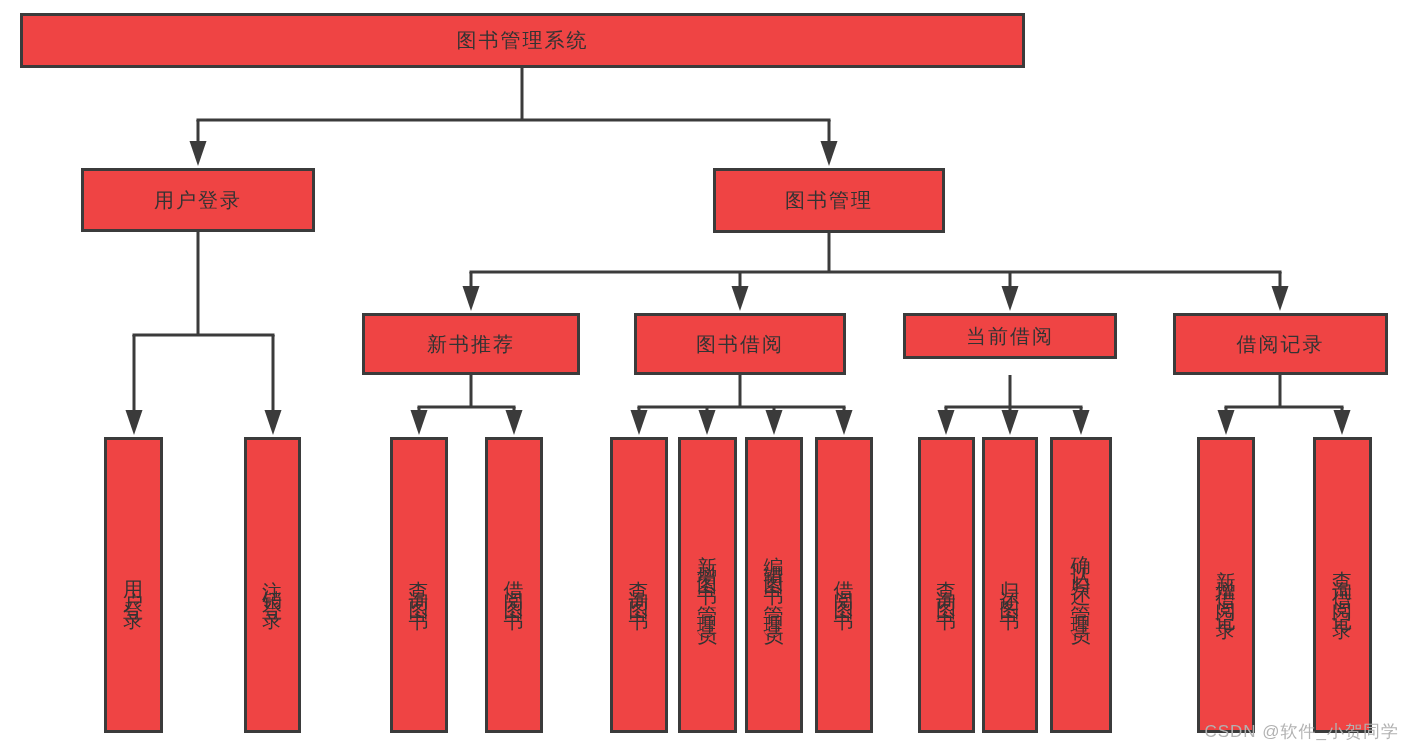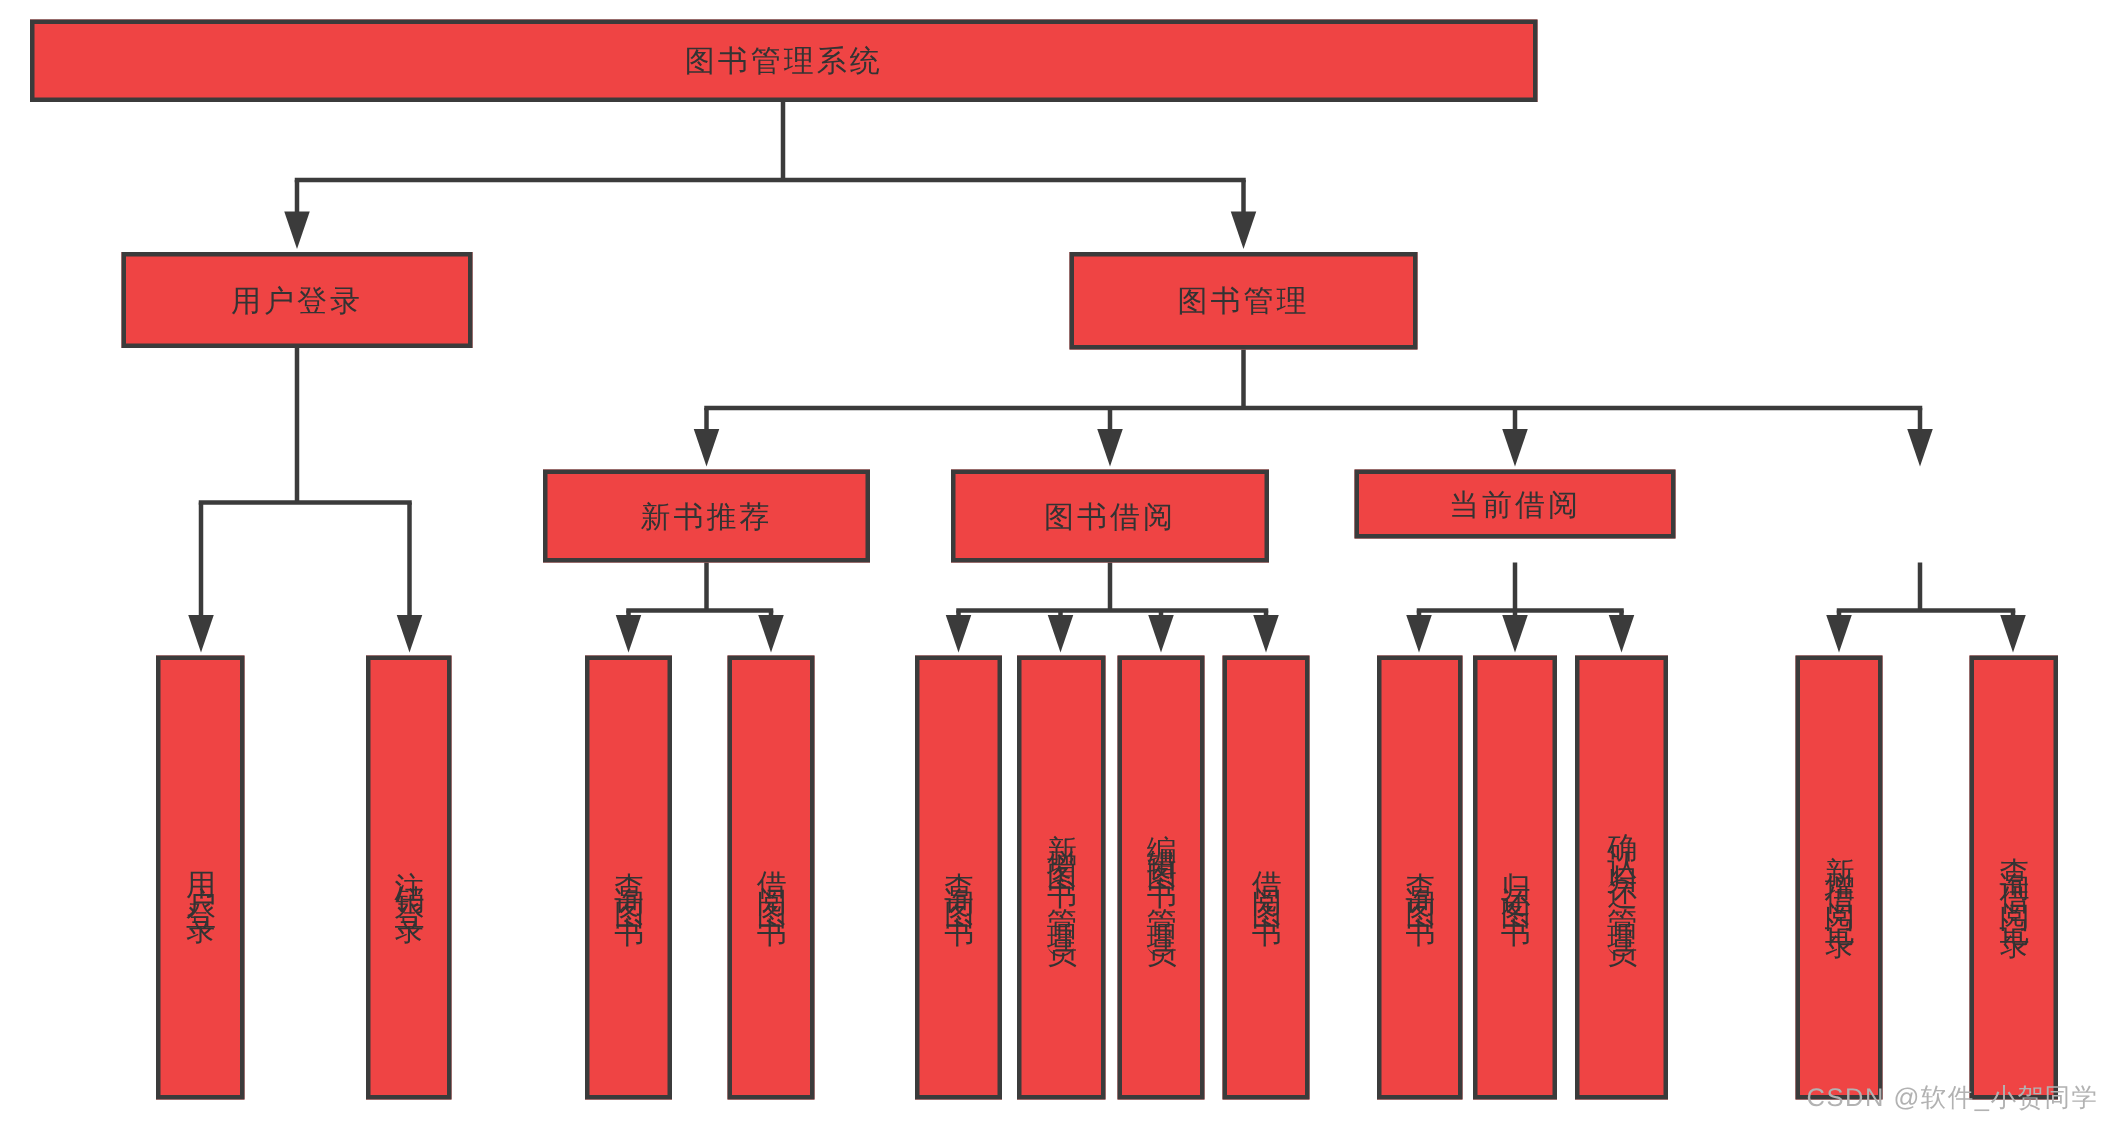--- a/index.html
+++ b/index.html
@@ -114,20 +114,21 @@
     </svg>
 
   <div class="node hnode" style="left:20px; top:13px; width:1005px; height:55px;">图书管理系统</div>
 
   <div class="node hnode" style="left:81px; top:168px; width:234px; height:64px;">用户登录</div>
   <div class="node hnode" style="left:713px; top:168px; width:232px; height:65px;">图书管理</div>
 
   <div class="node hnode" style="left:362px; top:313px; width:218px; height:62px;">新书推荐</div>
   <div class="node hnode" style="left:634px; top:313px; width:212px; height:62px;">图书借阅</div>
   <div class="node hnode" style="left:903px; top:313px; width:214px; height:46px;">当前借阅</div>
+  <div class="node hnode" style="left:1173px; top:313px; width:215px; height:62px;">借阅记录</div>
 
   <div class="node vnode" style="left:104px; top:437px; width:59px; height:296px;">用户登录</div>
   <div class="node vnode" style="left:244px; top:437px; width:57px; height:296px;">注销登录</div>
 
   <div class="node vnode" style="left:390px; top:437px; width:58px; height:296px;">查询图书</div>
   <div class="node vnode" style="left:485px; top:437px; width:58px; height:296px;">借阅图书</div>
 
   <div class="node vnode" style="left:610px; top:437px; width:58px; height:296px;">查询图书</div>
   <div class="node vnode" style="left:678px; top:437px; width:59px; height:296px;">新增图书（管理员）</div>
   <div class="node vnode" style="left:745px; top:437px; width:58px; height:296px;">编辑图书（管理员）</div>

